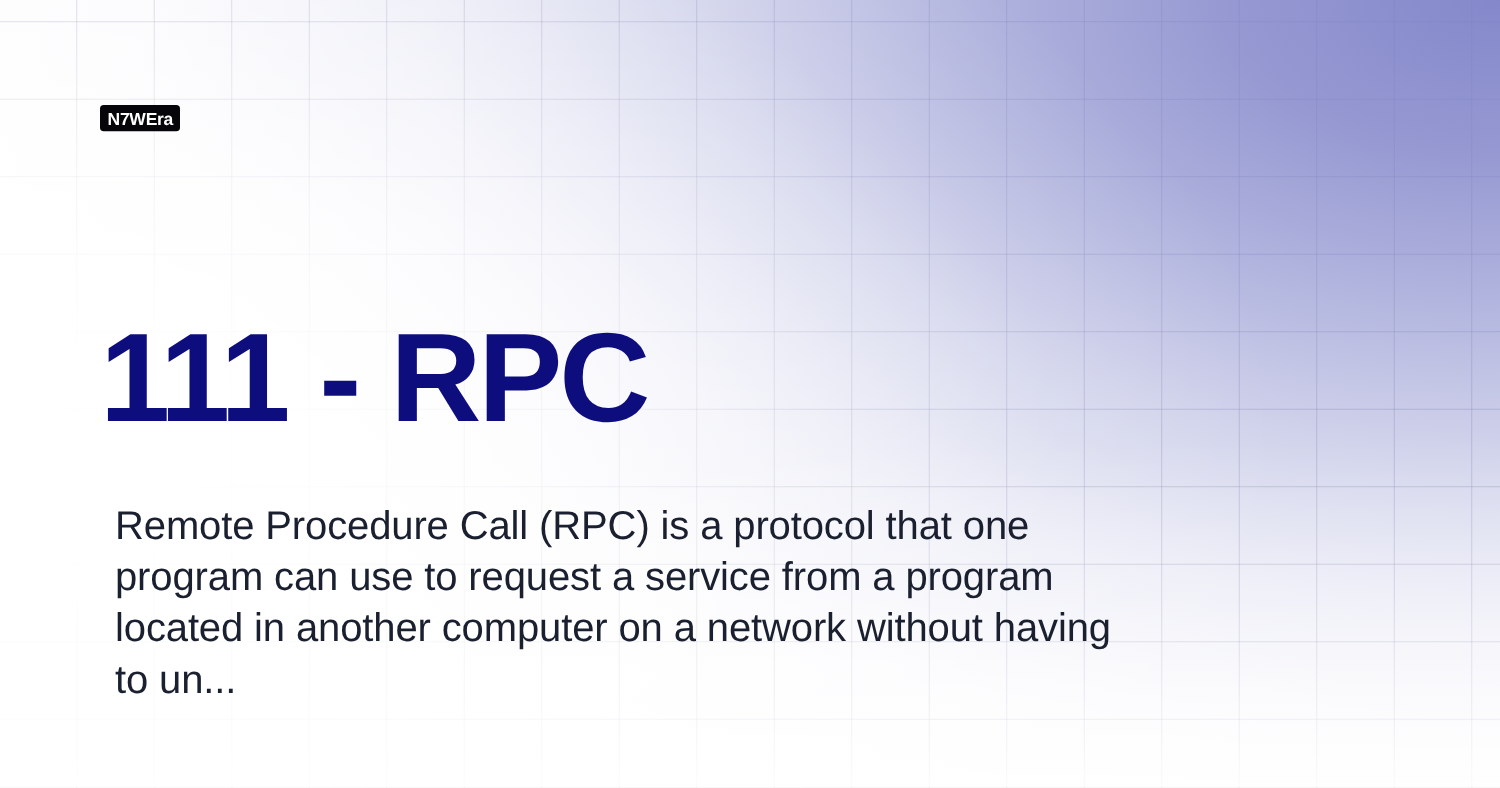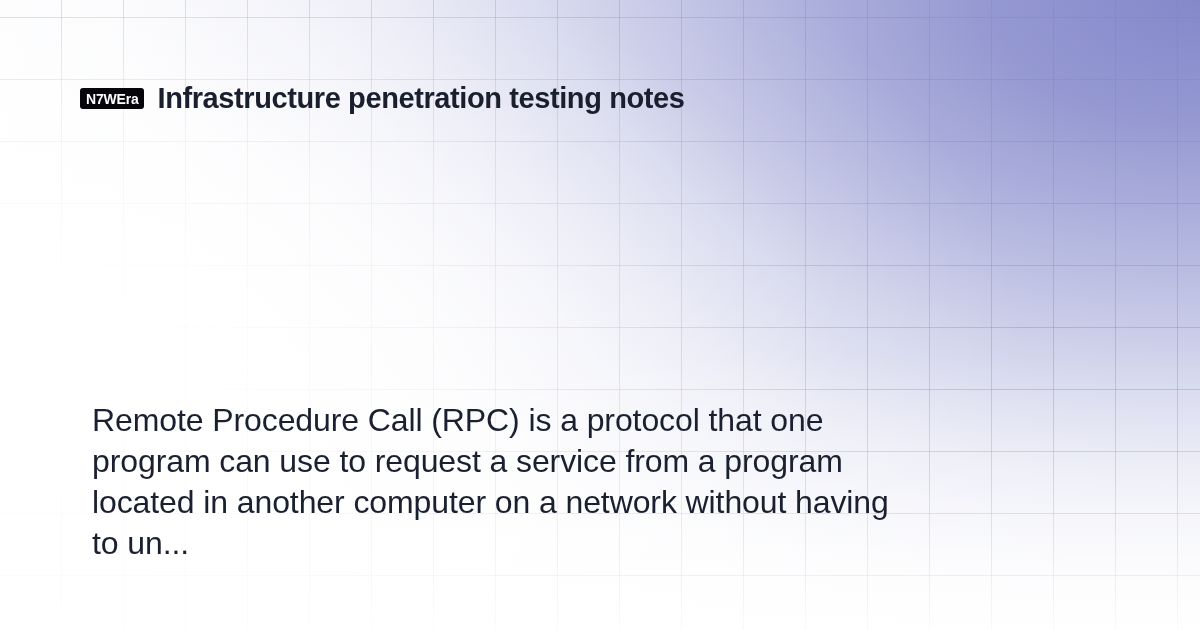--- a/index.html
+++ b/index.html
@@ -156,20 +156,20 @@
   <div class="bg-base"></div>
   <div class="bg-grid"></div>
   <div class="bg-wash"></div>
   <div class="bg-fade-left"></div>
   <div class="bg-fade-bottom"></div>
 
   <div class="content">
 
     <div class="brand-row">
       <span class="brand-badge">N7WEra</span>
-      <span class="brand-title">Infrastructure penetration testing notes</span>
     </div>
 
+    <h1 class="headline">111 - RPC</h1>
 
     <p class="description">Remote Procedure Call (RPC) is a protocol that one program can use to request a service from a program located in another computer on a network without having to un...</p>
 
   </div>
 </div>
 
 </body></html>

